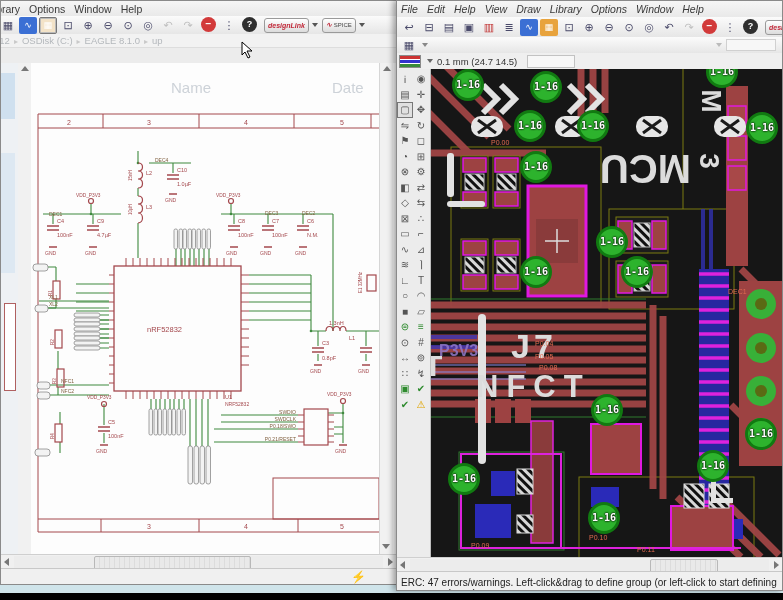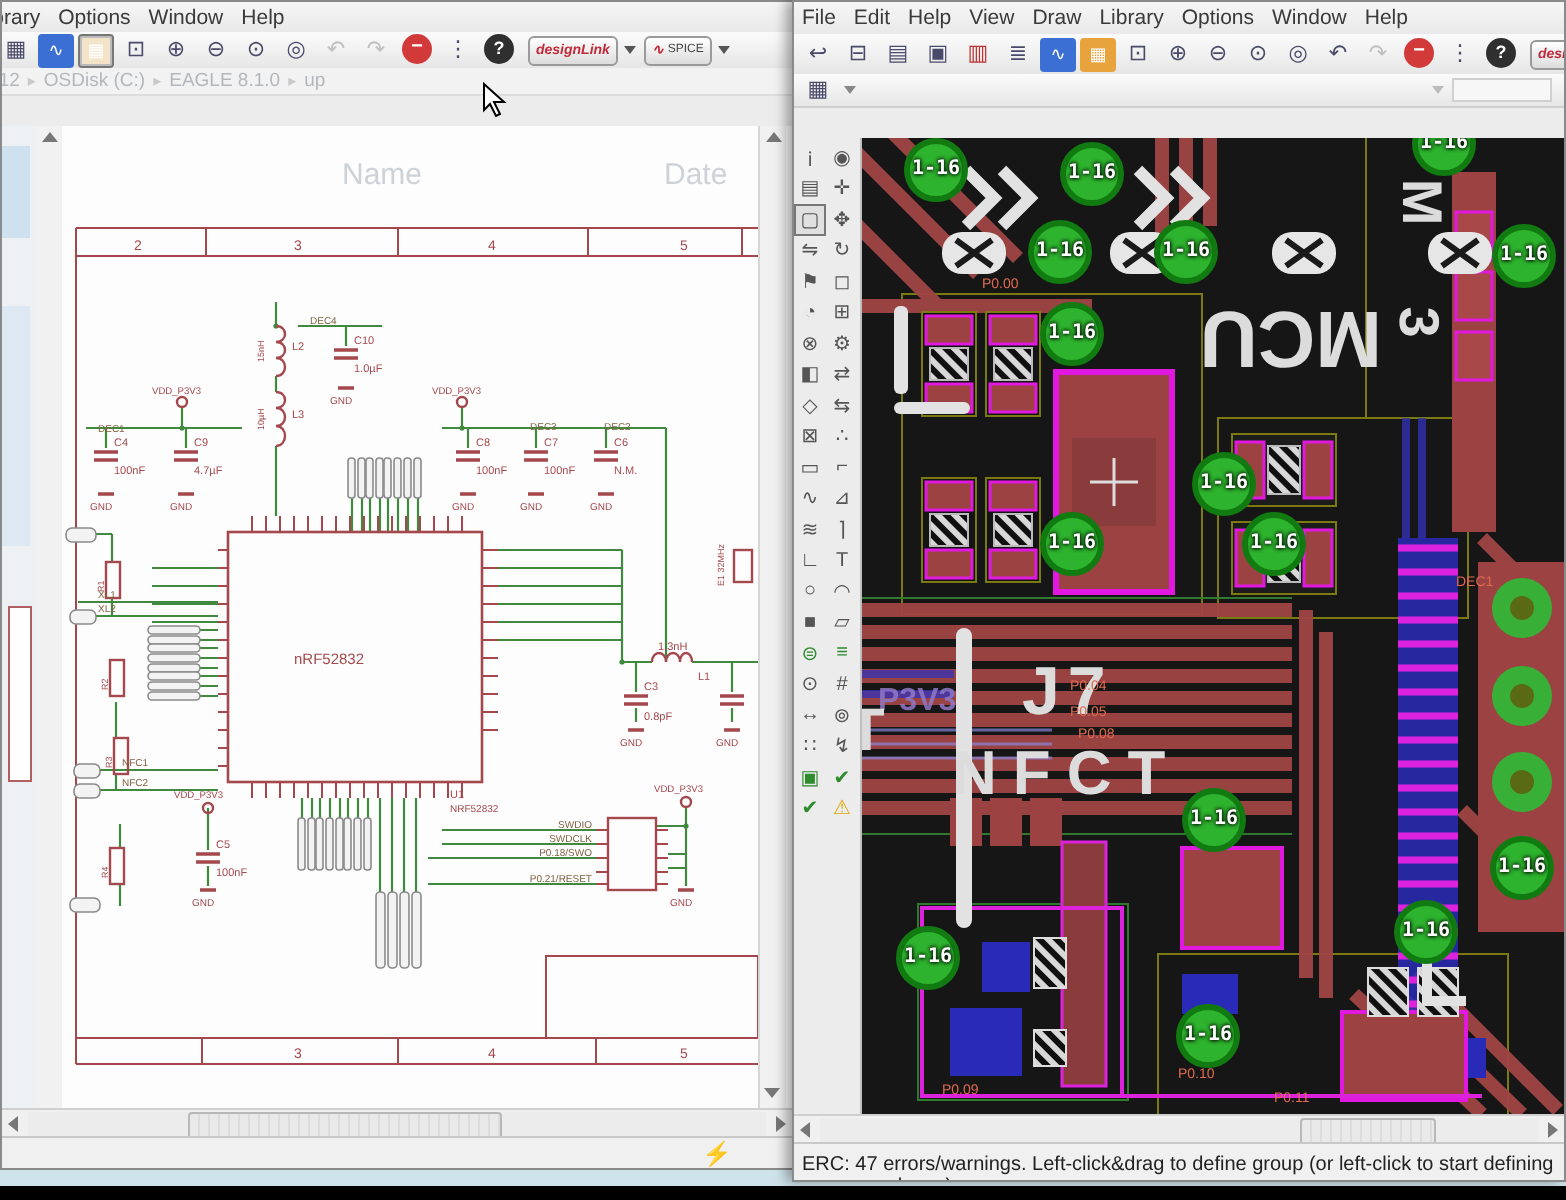--- a/index.html
+++ b/index.html
@@ -341,21 +341,21 @@
   <div class="sbar" style="top:567px;height:17px;">
     <span class="bolt">⚡</span>
   </div>
 
   <svg class="cursor" width="14" height="18">
     <polygon points="1,1 1,14 4,11 7,17 9,16 6,10 11,10" fill="#fff" stroke="#000" stroke-width="1"></polygon>
   </svg>
 </div>
 
 <div class="win" id="winR">
-  <div class="menubar" style="height:16px;">
+  <div class="menubar" style="height:16px;font-style:italic;">
 
   <span>File</span>
         <span>Edit</span>
         <span>Help</span>
         <span>View</span>
         <span>Draw</span>
         <span>Library</span>
         <span>Options</span>
         <span>Window</span>
         <span>Help</span>
@@ -390,20 +390,26 @@
 
   <div class="tbar" style="top:36px;height:16px;">
     <span class="ic">▦</span>
     <span class="dd" style="border-top-color:#888;"></span>
     <span class="t2right">
       <span class="dd" style="border-top-color:#bbb;"></span>
       <span class="search"></span>
     </span>
   </div>
 
+  <div class="coord" style="top:52px;height:16px;">
+    <span class="lyr"></span>
+    <span class="dd" style="border-top-color:#666;margin-right:4px;"></span>
+    <span>0.1 mm (24.7 14.5)</span>
+    <span class="tabbox"></span>
+  </div>
 
   <div class="palette">
 
   <span class="pi">ℹ</span>
         <span class="pi">◉</span>
         <span class="pi">▤</span>
         <span class="pi">✛</span>
         <span class="pi act">▢</span>
         <span class="pi">✥</span>
         <span class="pi">⇋</span>

